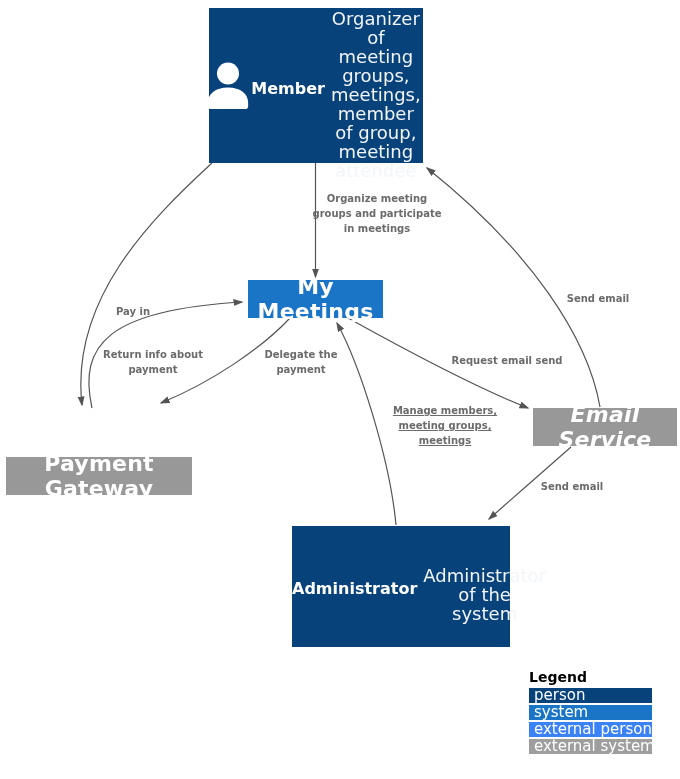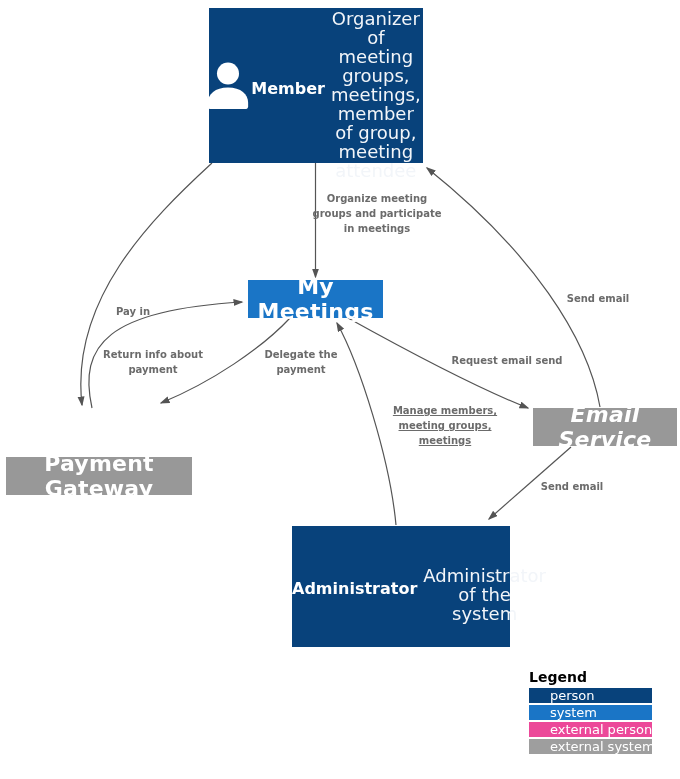--- a/index.html
+++ b/index.html
@@ -35,24 +35,24 @@
   .lbl-return { left:83px; top:347px; width:140px; }
   .lbl-delegate { left:251px; top:347px; width:100px; }
   .lbl-request { left:427px; top:353px; width:160px; white-space:nowrap; }
   .lbl-sendemail-top { left:548px; top:291px; width:100px; white-space:nowrap; }
   .lbl-manage { left:375px; top:403px; width:140px;text-decoration:underline; }
   .lbl-sendemail-bottom { left:522px; top:479px; width:100px; white-space:nowrap; }
 
   
   .legend { position:absolute; left:529px; top:669px; width:126px; }
   .legend-title { font-size:14px; font-weight:bold; color:#000000; margin-bottom:3px; }
-  .legend-row { width:123px; height:15px; margin-bottom:2px; color:#ffffff; font-size:13px; line-height:15px; padding-left:21px; overflow:hidden; white-space:nowrap; }
+  .legend-row { width:123px; height:15px; margin-bottom:2px; color:#ffffff; font-size:15px; line-height:15px; padding-left:5px; overflow:hidden; white-space:nowrap; }
   .legend-row.c-person { background:#08427B; }
   .legend-row.c-system { background:#1A75C6; }
-  .legend-row.c-extperson { background:#ec4899; }
+  .legend-row.c-extperson { background:#3b82f6; }
   .legend-row.c-extsystem { background:#9E9E9E; }
 </style>
 </head>
 <body>
 
 <div class="canvas">
 
   <svg class="edges" viewBox="0 0 680 779" xmlns="http://www.w3.org/2000/svg">
     <defs>
       <marker id="arrow" markerWidth="10" markerHeight="8" refX="8.5" refY="3.5" orient="auto" markerUnits="userSpaceOnUse">

